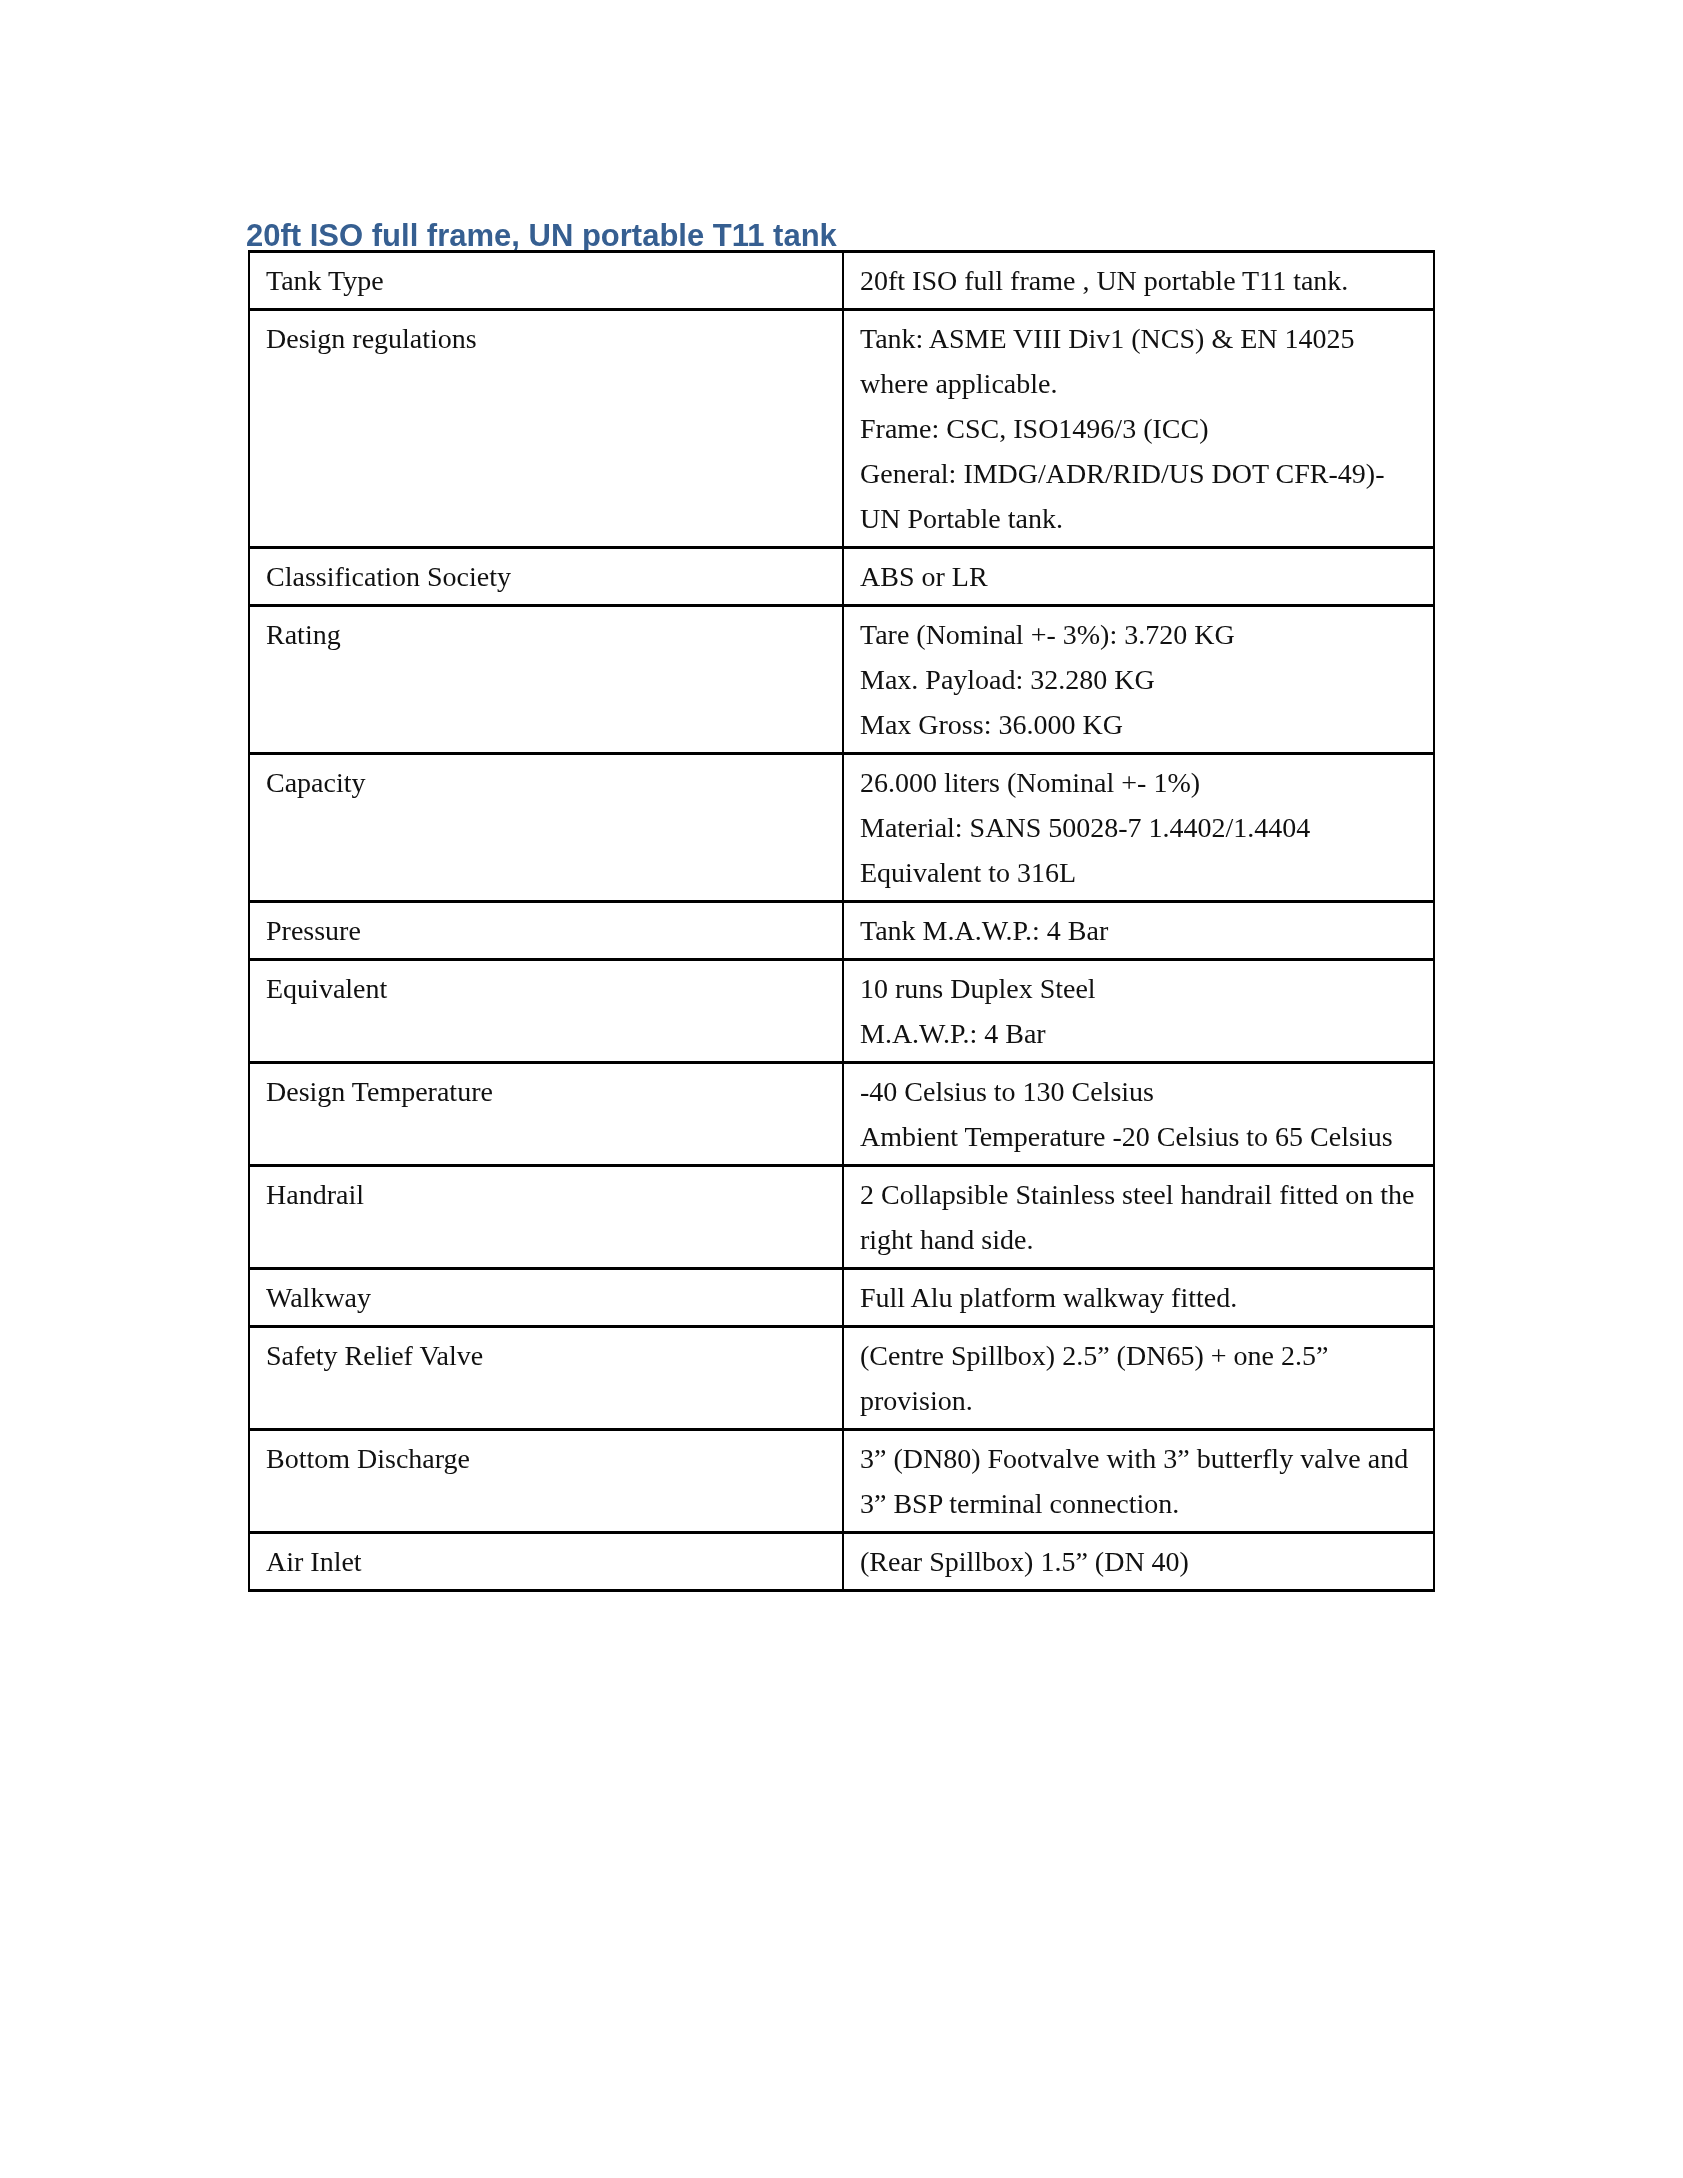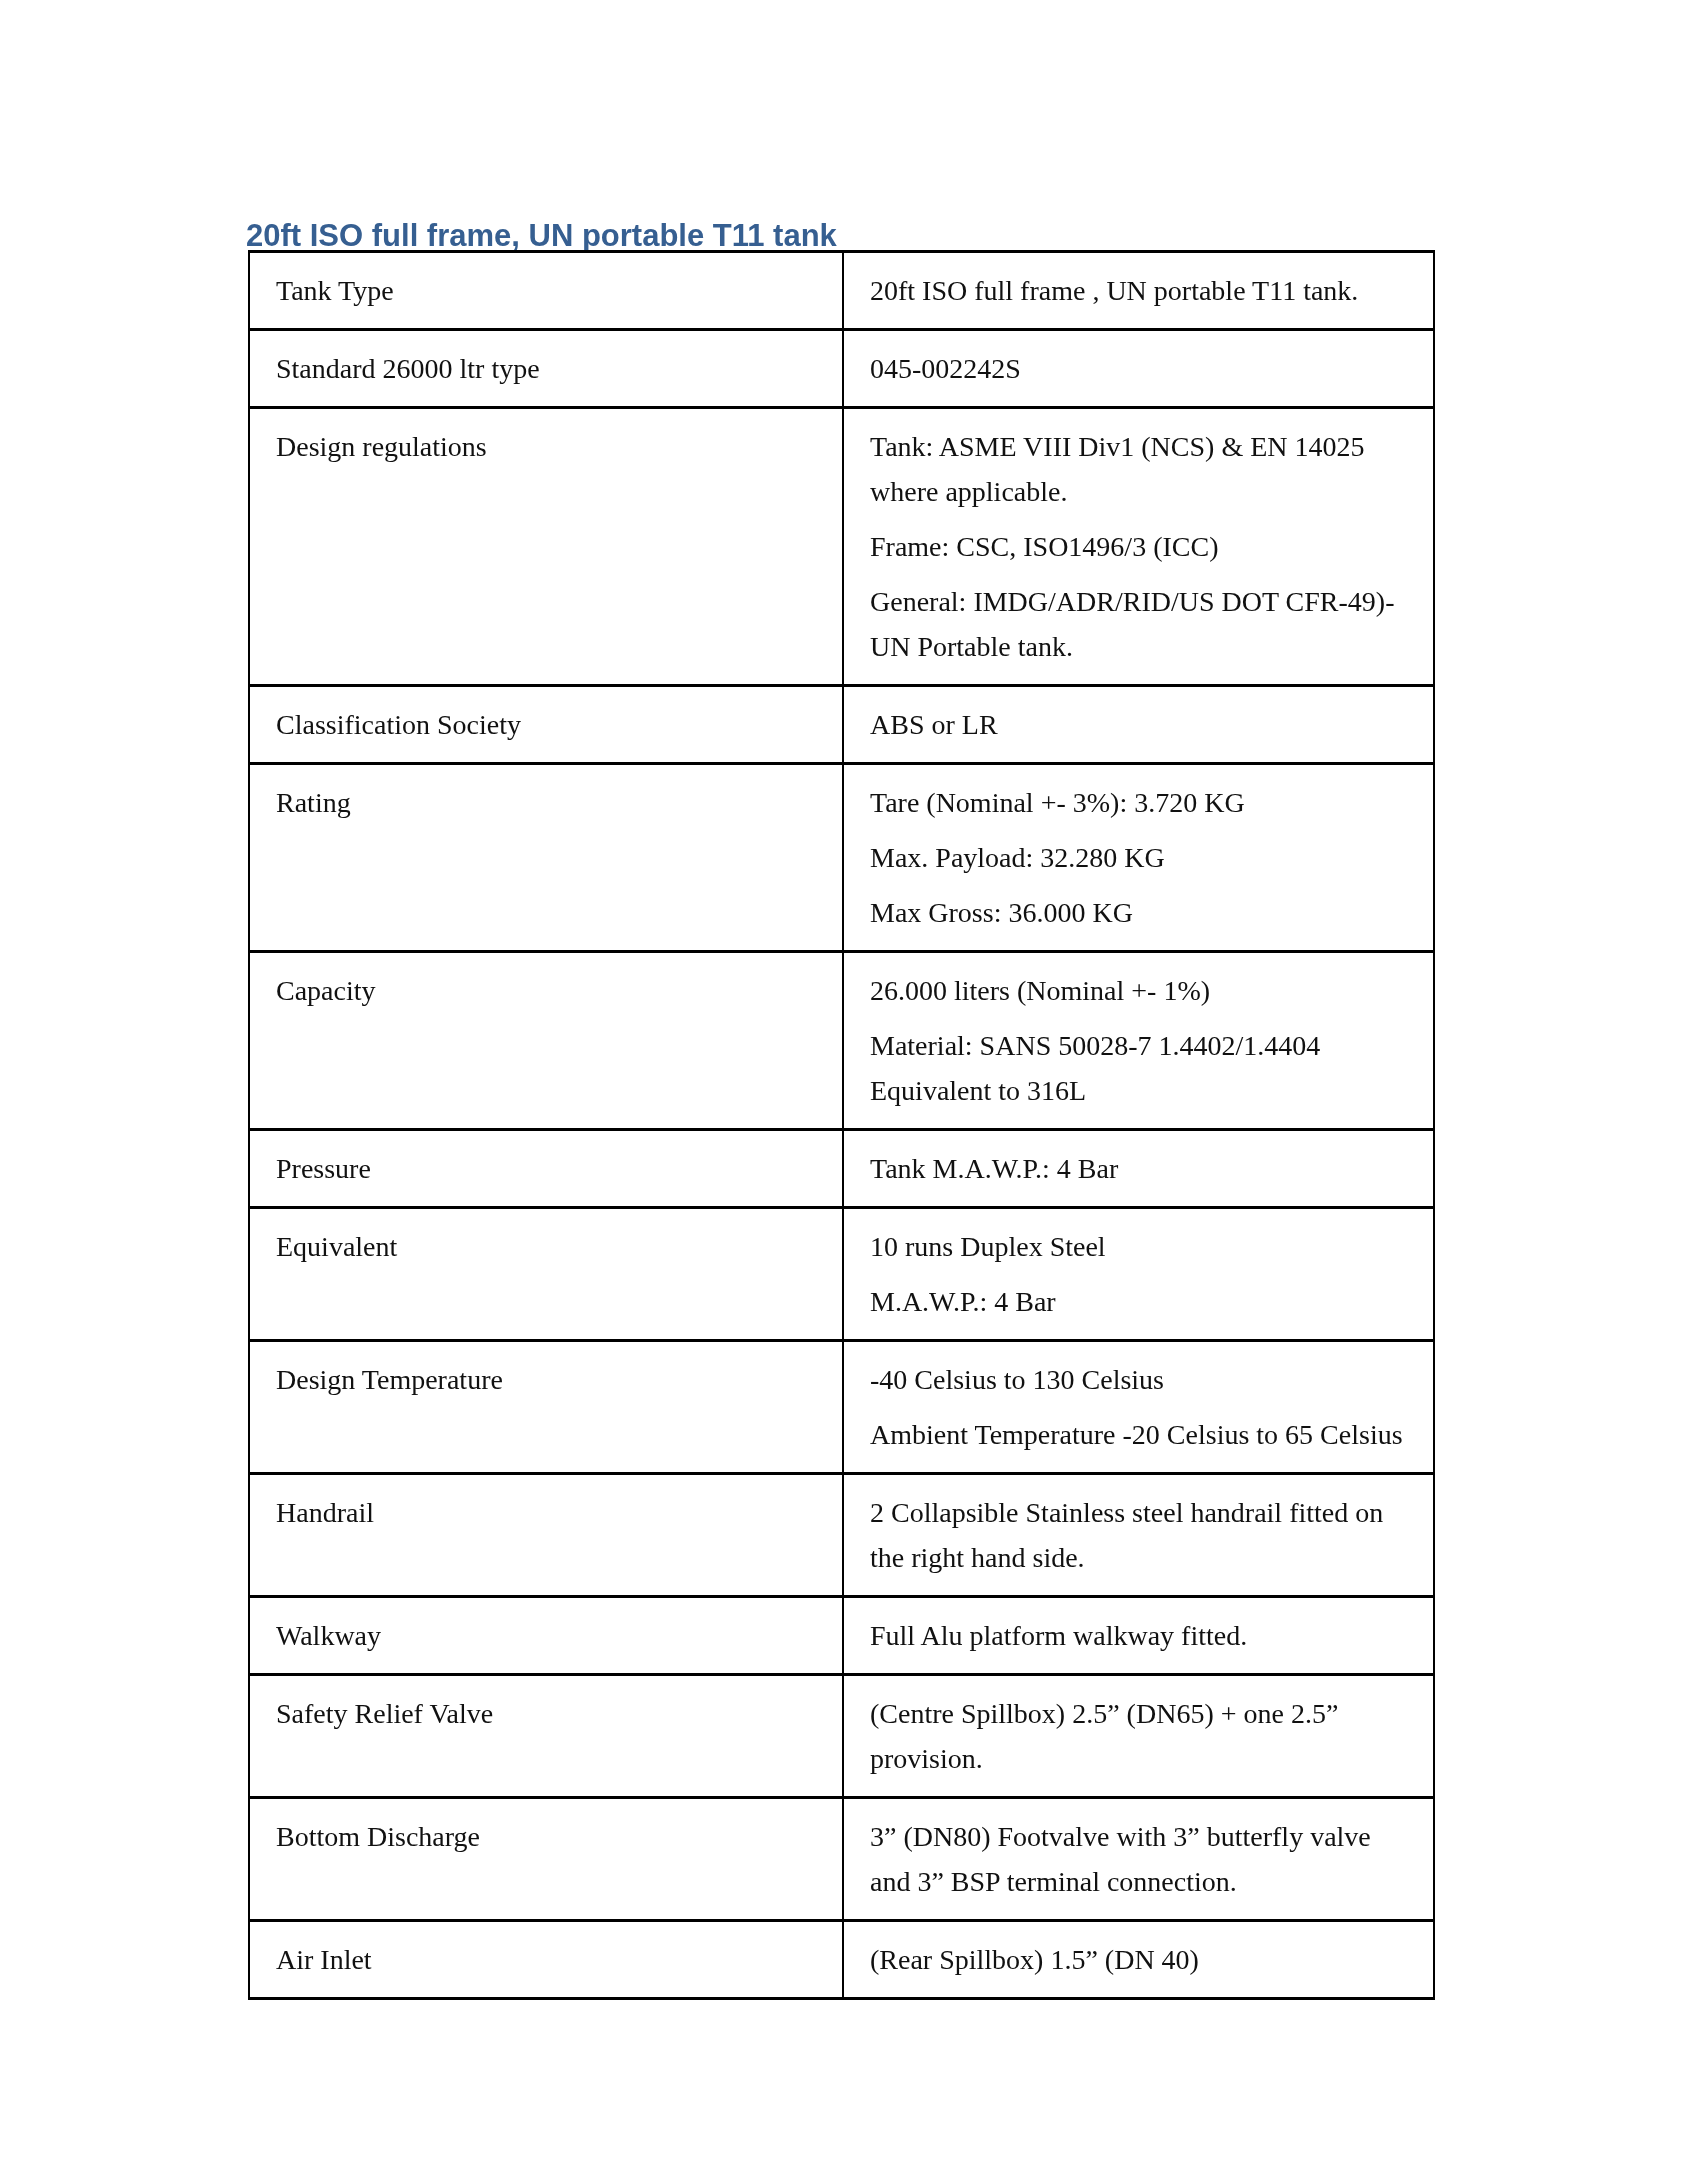--- a/index.html
+++ b/index.html
@@ -36,21 +36,21 @@
   table.spec-table td {
     border: 2px solid #000000;
     border-top-width: 3px;
     border-bottom-width: 3px;
     vertical-align: top;
     padding: 5px 14px 5px 16px;
     font-size: 28px;
     line-height: 45px;
   }
   table.spec-table td div {
-    margin: 10px;
+    margin: 0;
   }
   .label-cell { }
   .value-cell { }
 </style>
 </head>
 <body style="background: rgb(255, 255, 255);">
 
 <h1 class="doc-title" style="color: rgb(54, 95, 145);">20ft ISO full frame, UN portable T11 tank</h1>
 
 <table class="spec-table">
@@ -58,28 +58,20 @@
     <col style="width:594px">
     <col style="width:591px">
   </colgroup>
   <tbody>
       <tr>
         <td class="label-cell">
           <div>Tank Type</div>
         </td>
         <td class="value-cell">
           <div>20ft ISO full frame , UN portable T11 tank.</div>
-        </td>
-      </tr>
-      <tr>
-        <td class="label-cell">
-          <div>Standard 26000 ltr type</div>
-        </td>
-        <td class="value-cell">
-          <div>045-002242S</div>
         </td>
       </tr>
       <tr>
         <td class="label-cell">
           <div>Design regulations</div>
         </td>
         <td class="value-cell">
           <div>Tank: ASME VIII Div1 (NCS) &amp; EN 14025 where applicable.</div>
           <div>Frame: CSC, ISO1496/3 (ICC)</div>
           <div>General: IMDG/ADR/RID/US DOT CFR-49)- UN Portable tank.</div>

